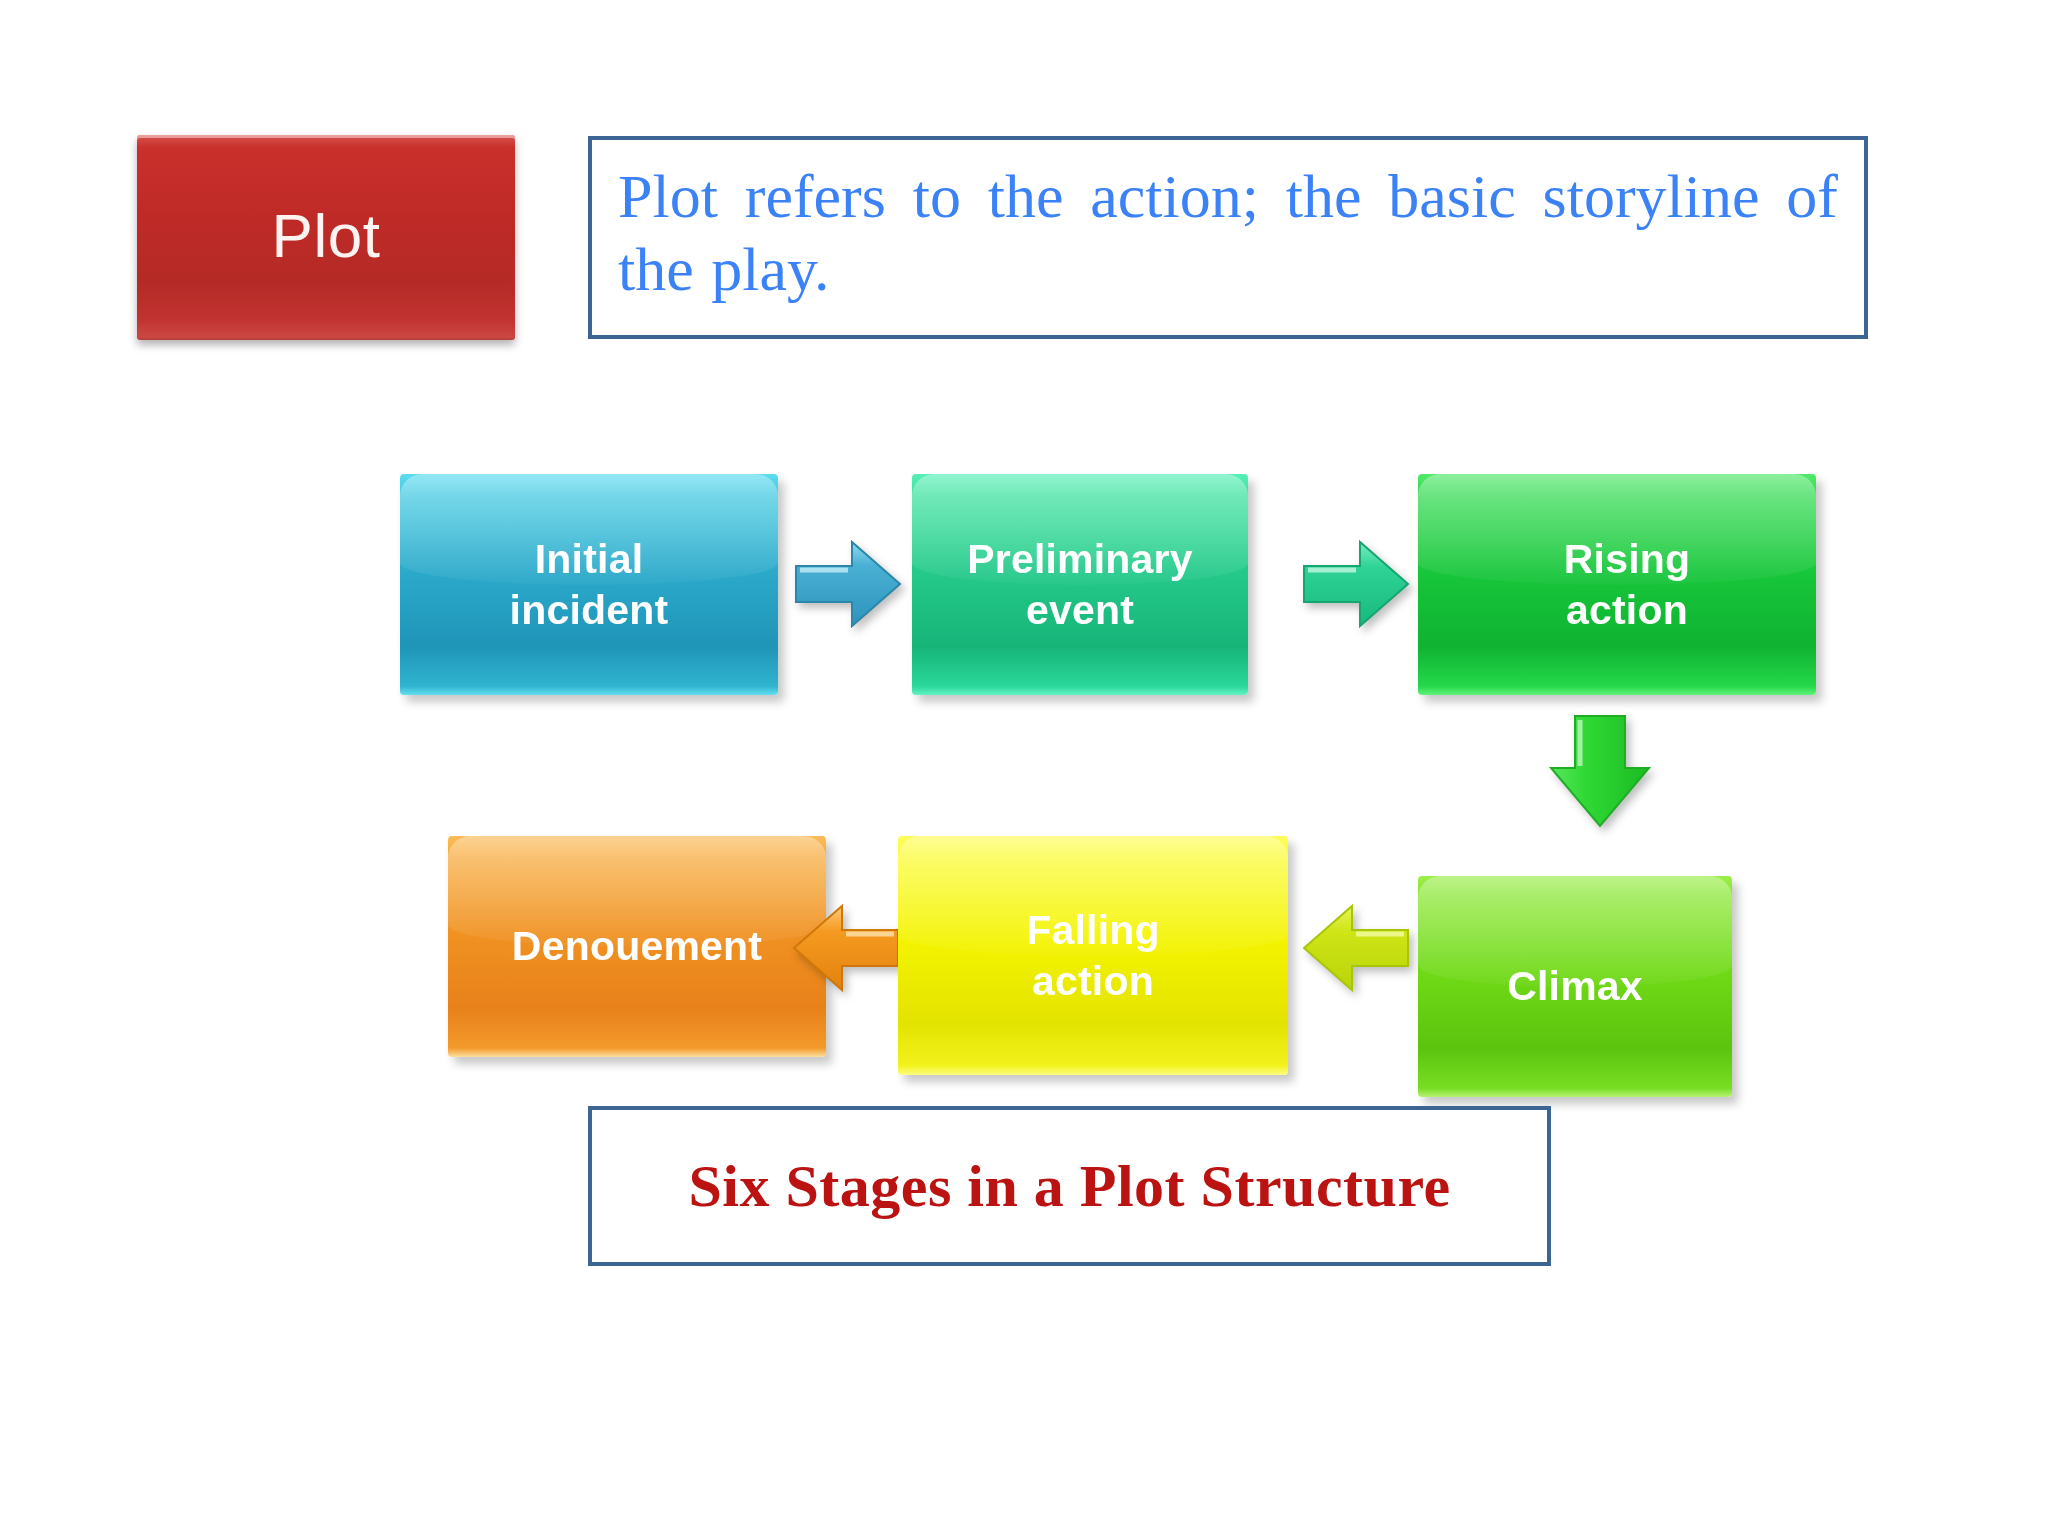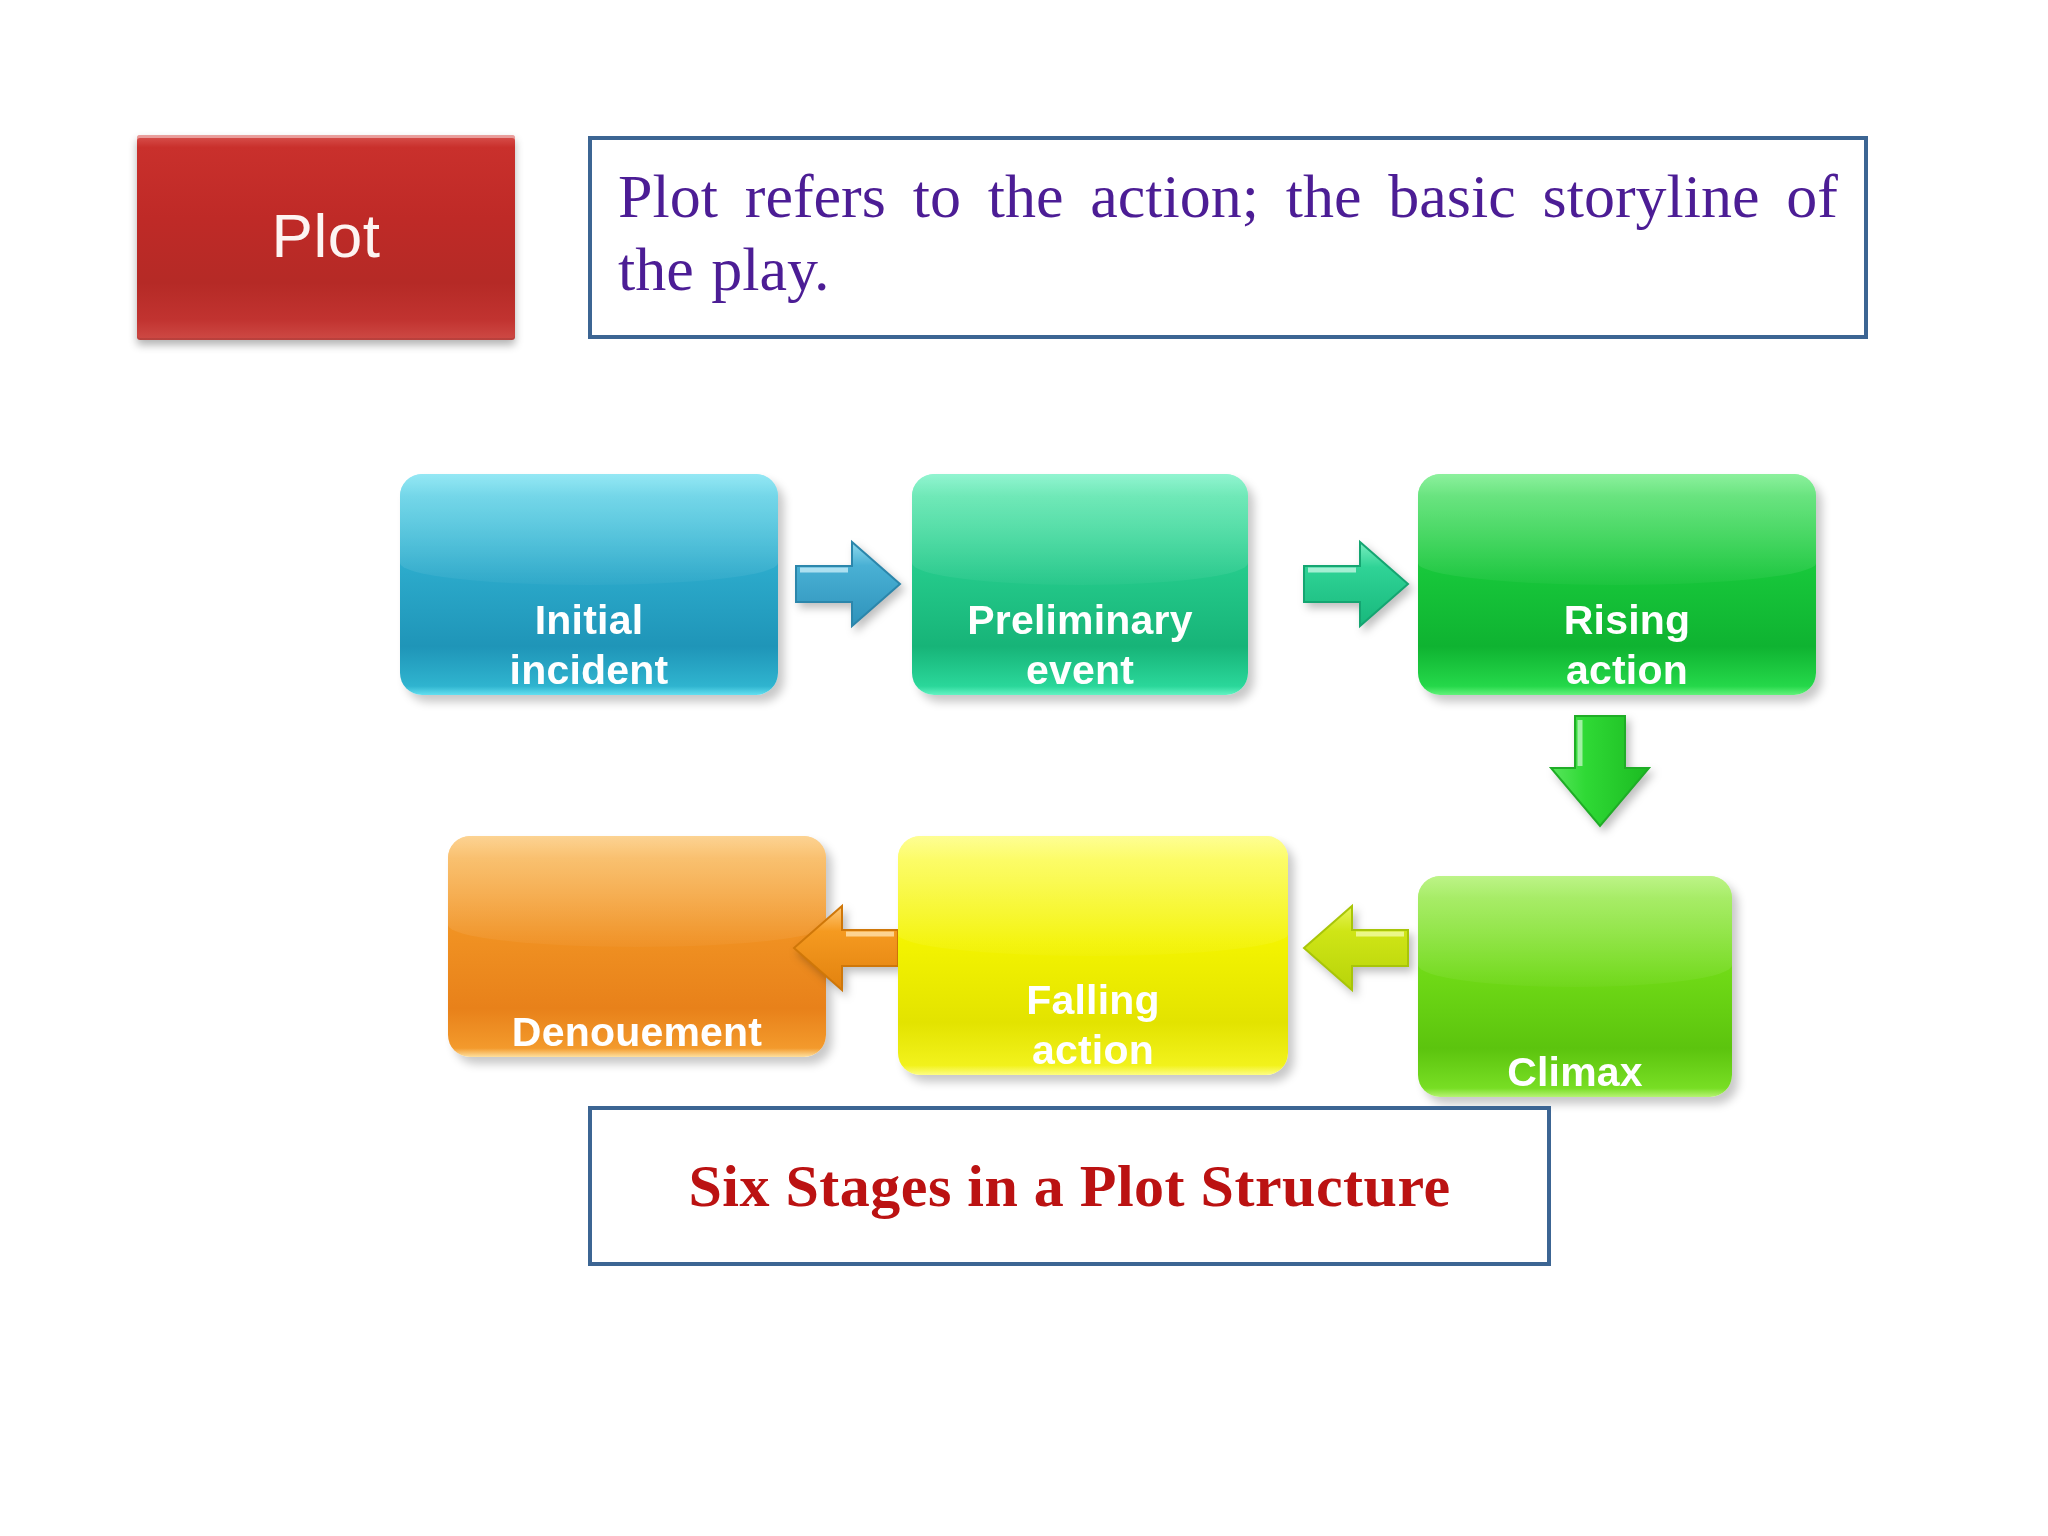--- a/index.html
+++ b/index.html
@@ -49,38 +49,38 @@
     top: 136px;
     width: 1280px;
     height: 203px;
     border: 4px solid #3c6593;
     background: #ffffff;
     box-sizing: border-box;
     display: flex;
     align-items: flex-start;
   }
   #definition-box .def-text {
-    color: #4c1d95;
+    color: #3b82f6;
     font-family: "Liberation Serif", serif;
     font-size: 62px;
     line-height: 1.17;
     text-align: justify;
     text-align-last: left;
     padding: 20px 26px 0 26px;
     width: 100%;
     box-sizing: border-box;
     word-spacing: 2px;
   }
 
   
   .flow-box {
     position: absolute;
-    border-radius: 22px;
-    display: flex;
-    align-items: flex-end;
+    border-radius: 4px;
+    display: flex;
+    align-items: center;
     justify-content: center;
     text-align: center;
     color: #ffffff;
     font-size: 41px;
     font-weight: bold;
     line-height: 1.22;
     letter-spacing: 0.2px;
     box-shadow: 6px 7px 10px rgba(0,0,0,0.22);
     overflow: hidden;
   }

